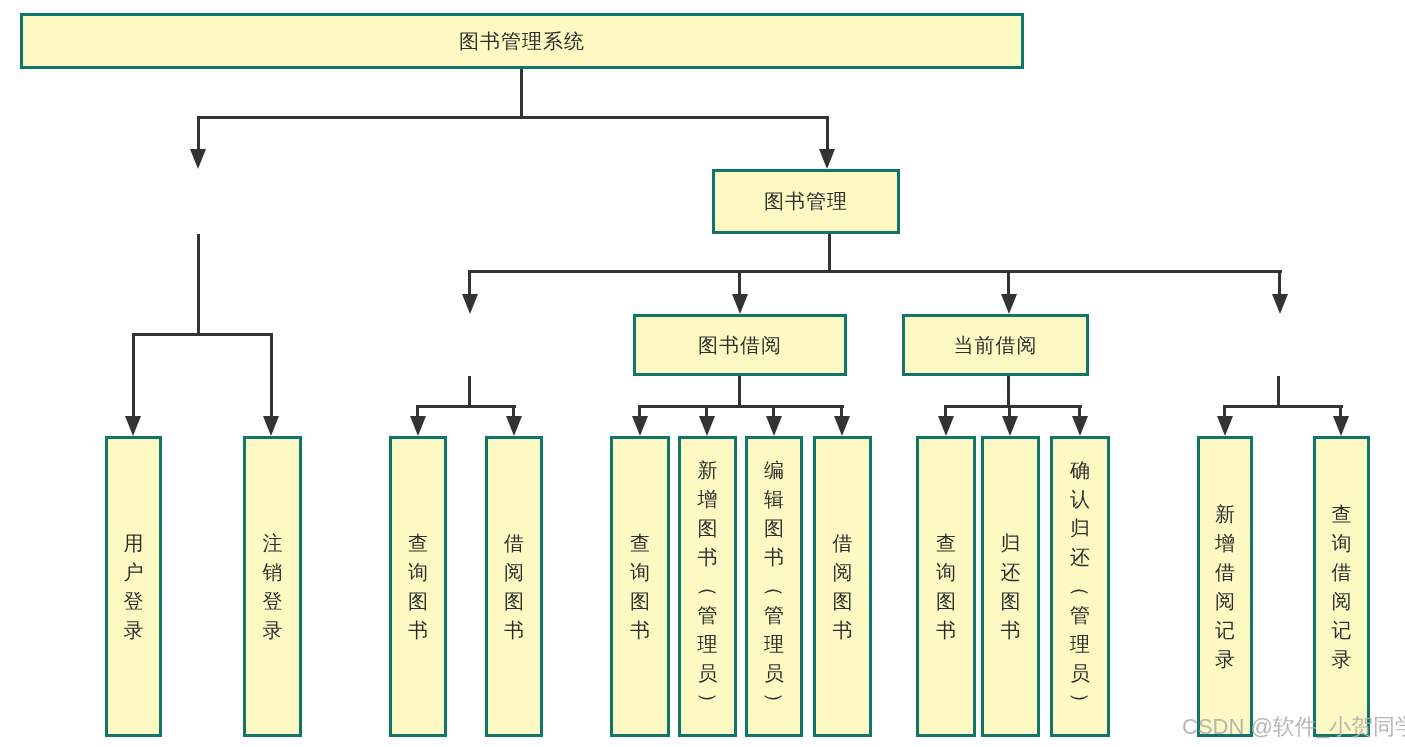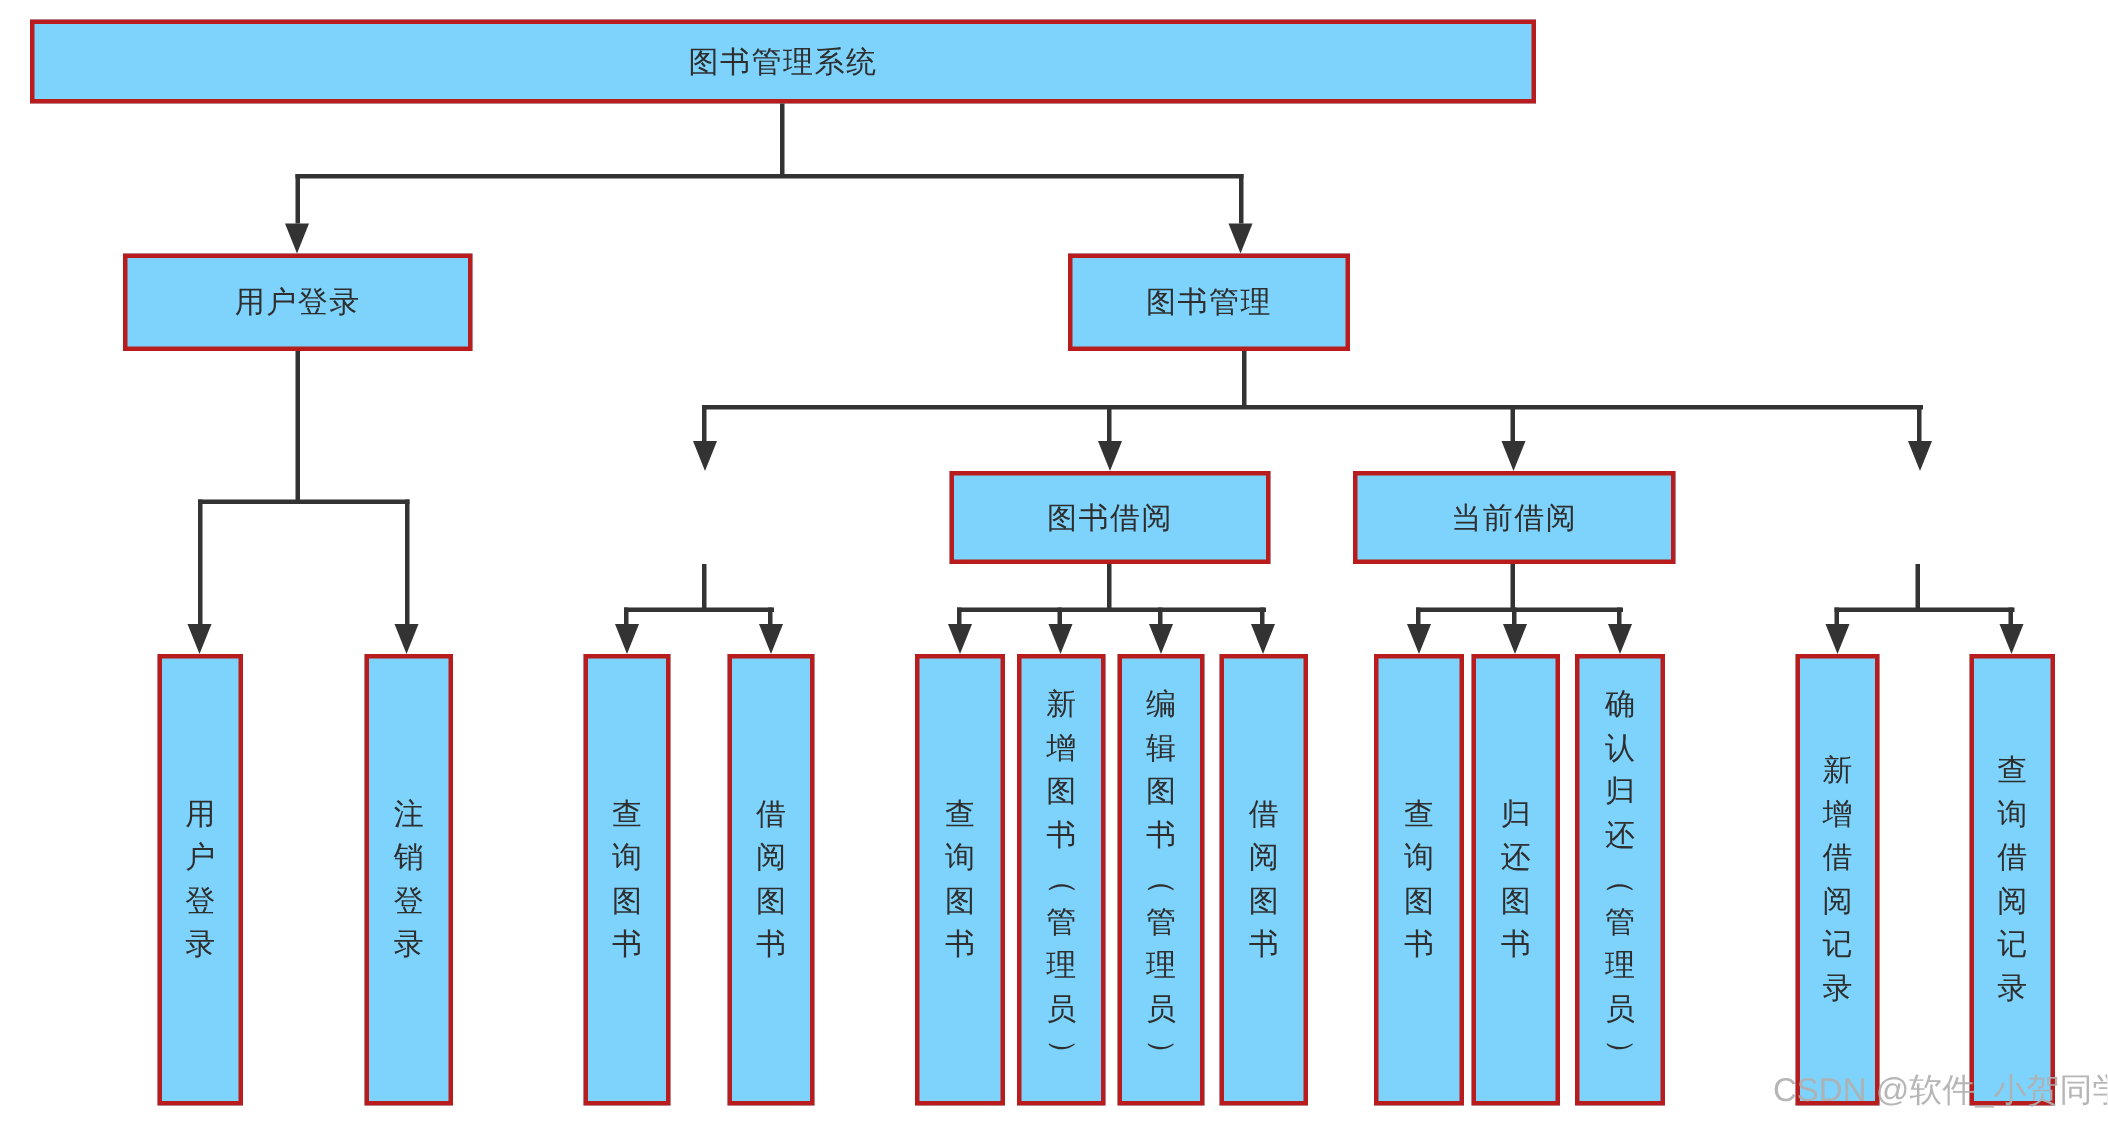--- a/index.html
+++ b/index.html
@@ -5,22 +5,22 @@
   html,body{margin:0;padding:0;background:#ffffff;}
   #canvas{
     position:relative;
     width:1405px;height:747px;
     background:#ffffff;
     font-family:"Liberation Sans","DejaVu Sans",sans-serif;
     overflow:hidden;
   }
   .box{
     position:absolute;
-    background:#7dd3fc;
-    border:3px solid #b91c1c;
+    background:#fef9c3;
+    border:3px solid #0f766e;
     box-sizing:border-box;
     display:flex;
     align-items:center;
     justify-content:center;
     color:#2e2e2e;
   }
   .h-label{font-size:20px;letter-spacing:1px;white-space:nowrap;}
   .leaf{flex-direction:column;}
   .v-label{
     display:flex;
@@ -61,23 +61,20 @@
     <span class="h-label">图书管理系统</span>
   </div>
 
   <div class="vline" style="left:520px;top:69px;height:49px;"></div>
   <div class="hline" style="left:197px;top:116px;width:632px;"></div>
   <div class="vline" style="left:197px;top:116px;height:33px;"></div>
   <div class="arrow" style="left:190px;top:149px;"></div>
   <div class="vline" style="left:826px;top:116px;height:33px;"></div>
   <div class="arrow" style="left:819px;top:149px;"></div>
 
-  <div class="box" style="left:82px;top:169px;width:233px;height:65px;">
-    <span class="h-label">用户登录</span>
-  </div>
   <div class="box" style="left:712px;top:169px;width:188px;height:65px;">
     <span class="h-label">图书管理</span>
   </div>
 
   <div class="vline" style="left:197px;top:234px;height:101px;"></div>
   <div class="hline" style="left:132px;top:333px;width:141px;"></div>
   <div class="vline" style="left:132px;top:333px;height:83px;"></div>
   <div class="arrow" style="left:125px;top:416px;"></div>
   <div class="vline" style="left:270px;top:333px;height:83px;"></div>
   <div class="arrow" style="left:263px;top:416px;"></div>
@@ -89,21 +86,21 @@
   <div class="vline" style="left:738px;top:270px;height:24px;"></div>
   <div class="arrow" style="left:732px;top:294px;"></div>
   <div class="vline" style="left:1007px;top:270px;height:24px;"></div>
   <div class="arrow" style="left:1001px;top:294px;"></div>
   <div class="vline" style="left:1278px;top:270px;height:24px;"></div>
   <div class="arrow" style="left:1272px;top:294px;"></div>
 
   <div class="box" style="left:633px;top:314px;width:214px;height:62px;">
     <span class="h-label">图书借阅</span>
   </div>
-  <div class="box" style="left:902px;top:314px;width:215px;height:62px;">
+  <div class="box" style="left:902px;top:314px;width:187px;height:62px;">
     <span class="h-label">当前借阅</span>
   </div>
 
   <div class="vline" style="left:468px;top:376px;height:31px;"></div>
   <div class="hline" style="left:416px;top:405px;width:100px;"></div>
   <div class="vline" style="left:416px;top:405px;height:11px;"></div>
   <div class="arrow" style="left:410px;top:416px;"></div>
   <div class="vline" style="left:512px;top:405px;height:11px;"></div>
   <div class="arrow" style="left:506px;top:416px;"></div>
 

